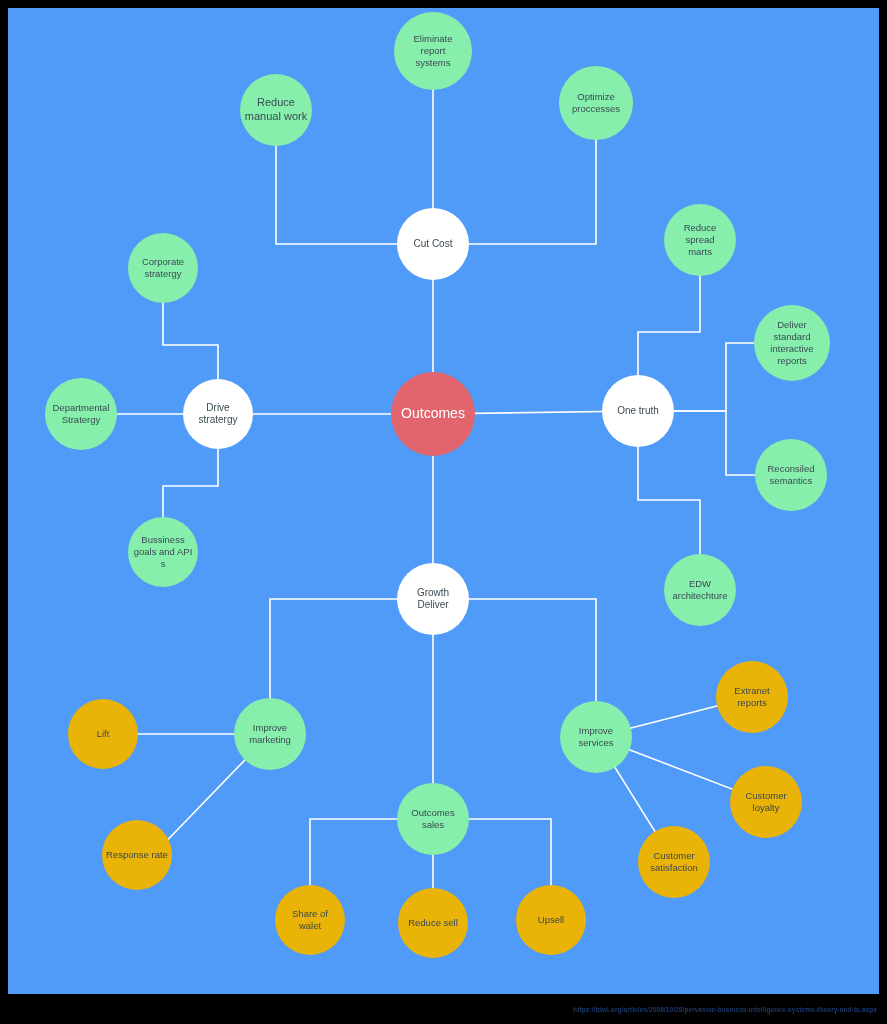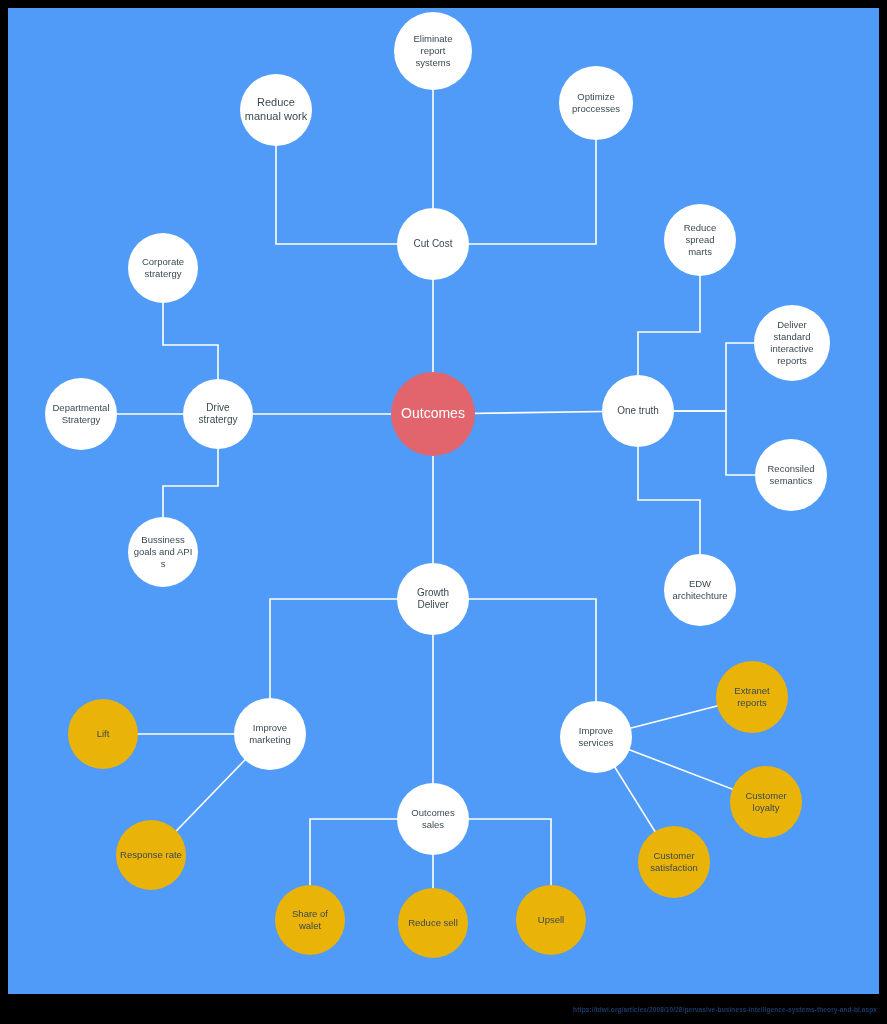--- a/index.html
+++ b/index.html
@@ -45,21 +45,21 @@
     line-height: 1.25;
     color: #3a4a52;
     padding: 4px;
     overflow: hidden;
   }
   .node .lbl {
     display: block;
     width: 100%;
     white-space: pre-line;
   }
-  .node.white  { background: #ffffff; }
+  .node.white  { background: #86efac; }
   .node.yellow { background: #ffffff; justify-content: flex-end; }
   .node.teal   { background: #eab308; }
   .node.red    { background: #e2656e; color: #ffffff; }
   .footer {
     position: absolute;
     left: 0;
     bottom: 0;
     width: 887px;
     height: 30px;
     background: #000000;
@@ -170,21 +170,21 @@
           <span class="lbl">Growth
 Deliver</span>
         </div>
         <div class="node white" style="left: 226px; top: 690px; width: 72px; height: 72px; font-size: 9.5px;">
           <span class="lbl">Improve
 marketing</span>
         </div>
         <div class="node teal" style="left: 60px; top: 691px; width: 70px; height: 70px; font-size: 9.5px;">
           <span class="lbl">Lift</span>
         </div>
-        <div class="node teal" style="left: 108px; top: 812px; width: 70px; height: 70px; font-size: 9.5px;">
+        <div class="node teal" style="left: 94px; top: 812px; width: 70px; height: 70px; font-size: 9.5px;">
           <span class="lbl">Response rate</span>
         </div>
         <div class="node white" style="left: 389px; top: 775px; width: 72px; height: 72px; font-size: 9.5px;">
           <span class="lbl">Outcomes sales</span>
         </div>
         <div class="node teal" style="left: 267px; top: 877px; width: 70px; height: 70px; font-size: 9.5px;">
           <span class="lbl">Share  of
 walet</span>
         </div>
         <div class="node teal" style="left: 390px; top: 880px; width: 70px; height: 70px; font-size: 9.5px;">

